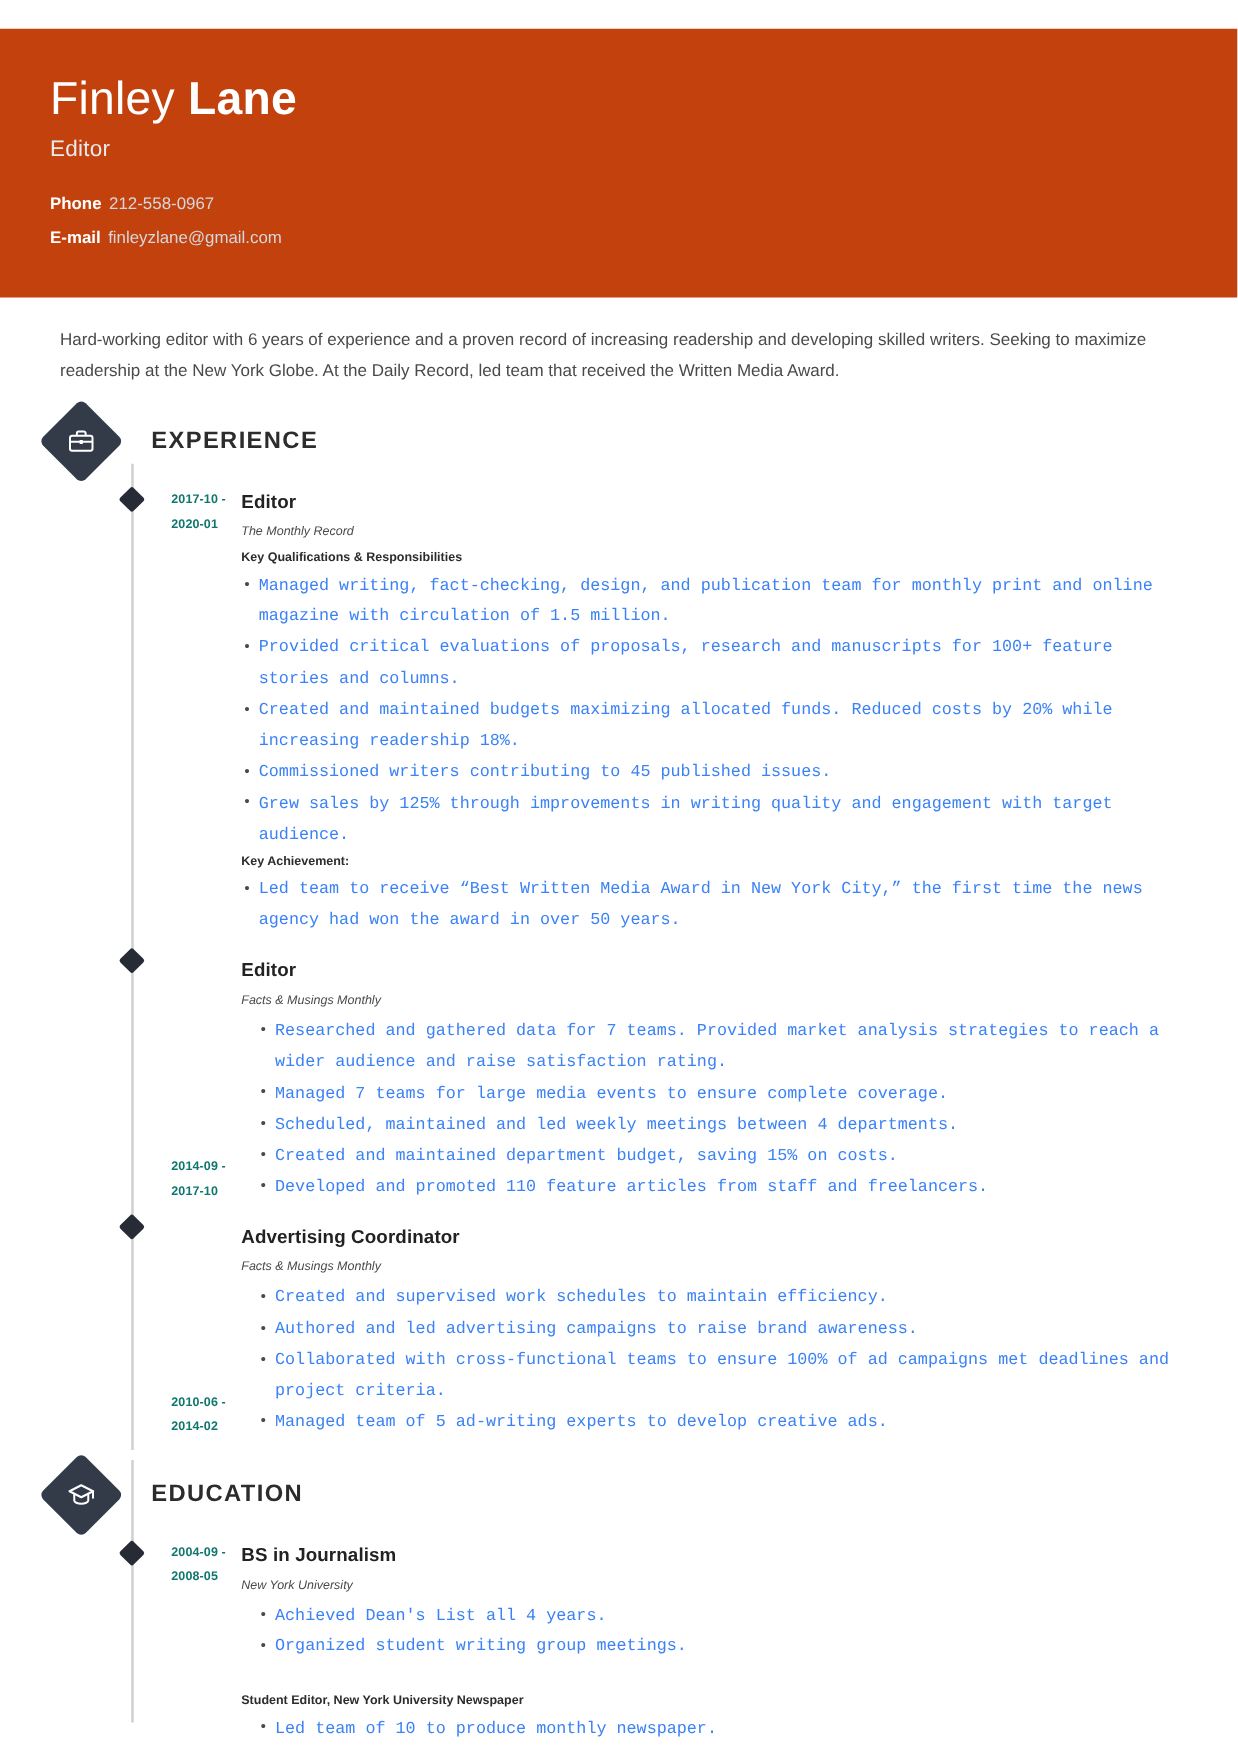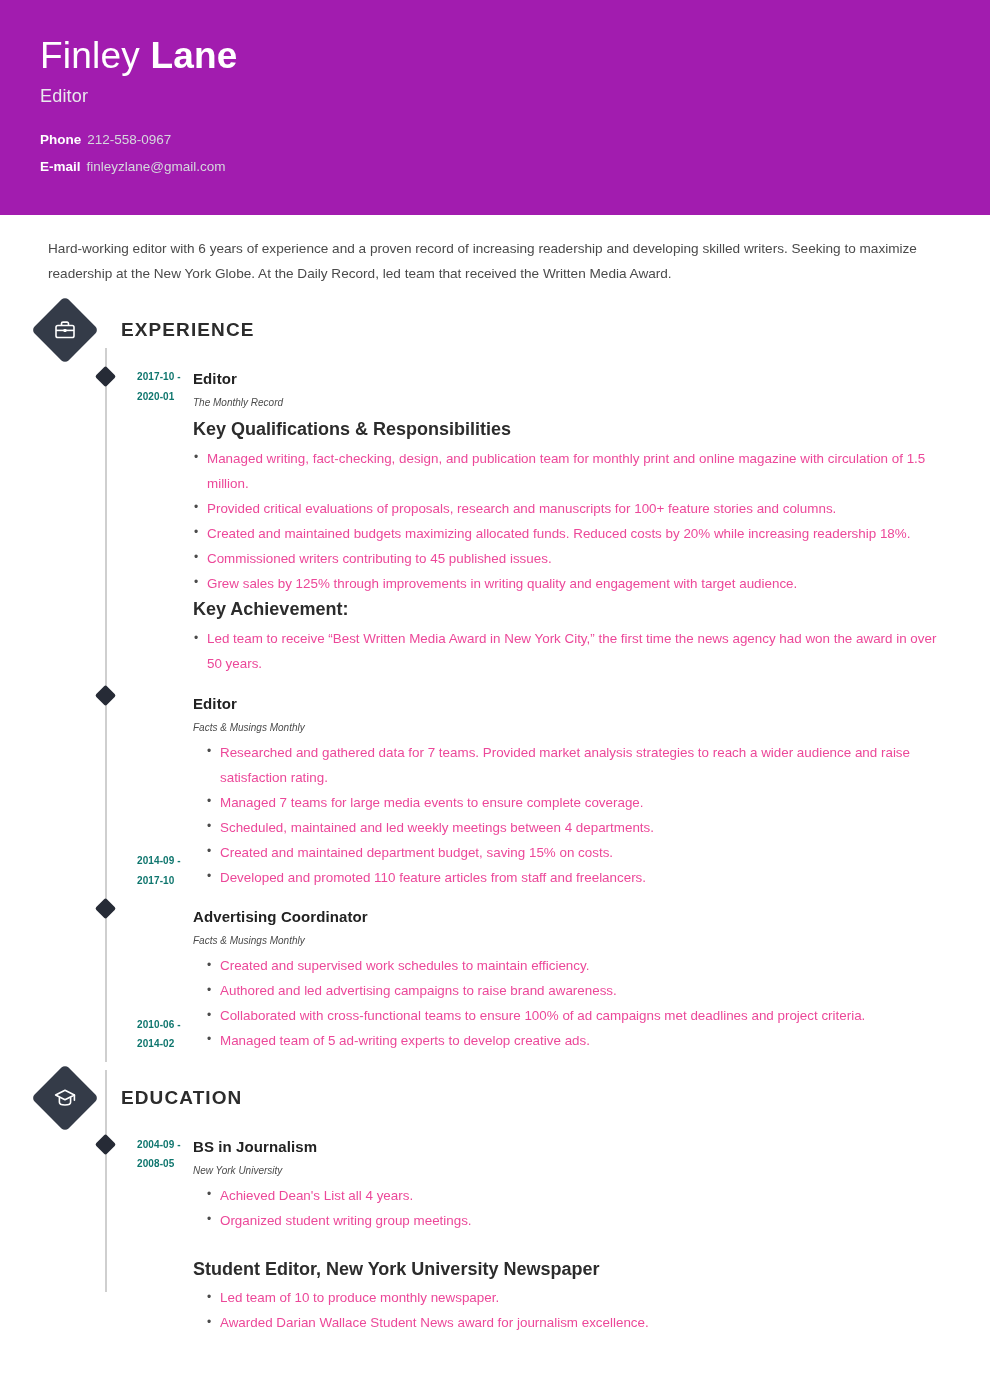--- a/index.html
+++ b/index.html
@@ -12,23 +12,24 @@
   body {
     font-family: "Liberation Sans", sans-serif;
     color: #3b3b3b;
     width: 990px;
     min-height: 1400px;
     position: relative;
   }
 
   
   .header {
-    background: #a21caf;
+    background: #c2410c;
     padding: 36px 40px 30px 40px;
     height: 215px;
+    margin-top: 23px;
   }
 
   .name {
     font-size: 37px;
     color: #ffffff;
     letter-spacing: 0.2px;
     line-height: 1.1;
     margin-bottom: 9px;
   }
   .name .first { font-weight: 300; }
@@ -178,41 +179,42 @@
     margin-bottom: 5px;
   }
   .entry-org {
     font-size: 10px;
     font-style: italic;
     color: #4a4a4a;
     line-height: 1.5;
     margin-bottom: 6px;
   }
   .entry-subhead {
-    font-size: 18px;
+    font-size: 10px;
     font-weight: 700;
     color: #2c2c2c;
     line-height: 1.55;
     margin-bottom: 3px;
   }
 
   ul.bullets {
     list-style: none;
     margin: 0 0 0 0;
     padding: 0;
   }
   ul.bullets.indented { padding-left: 13px; }
 
   ul.bullets li {
     position: relative;
     padding-left: 14px;
     font-size: 13.4px;
     line-height: 1.86;
-    color: #ec4899;
+    color: #3b82f6;
     margin-bottom: 0px;
+    font-family: Liberation Mono, monospace;
   }
   ul.bullets li::before {
     content: "•";
     position: absolute;
     left: 1px;
     top: -0.5px;
     color: #4a4a4a;
     font-size: 12px;
   }
 

